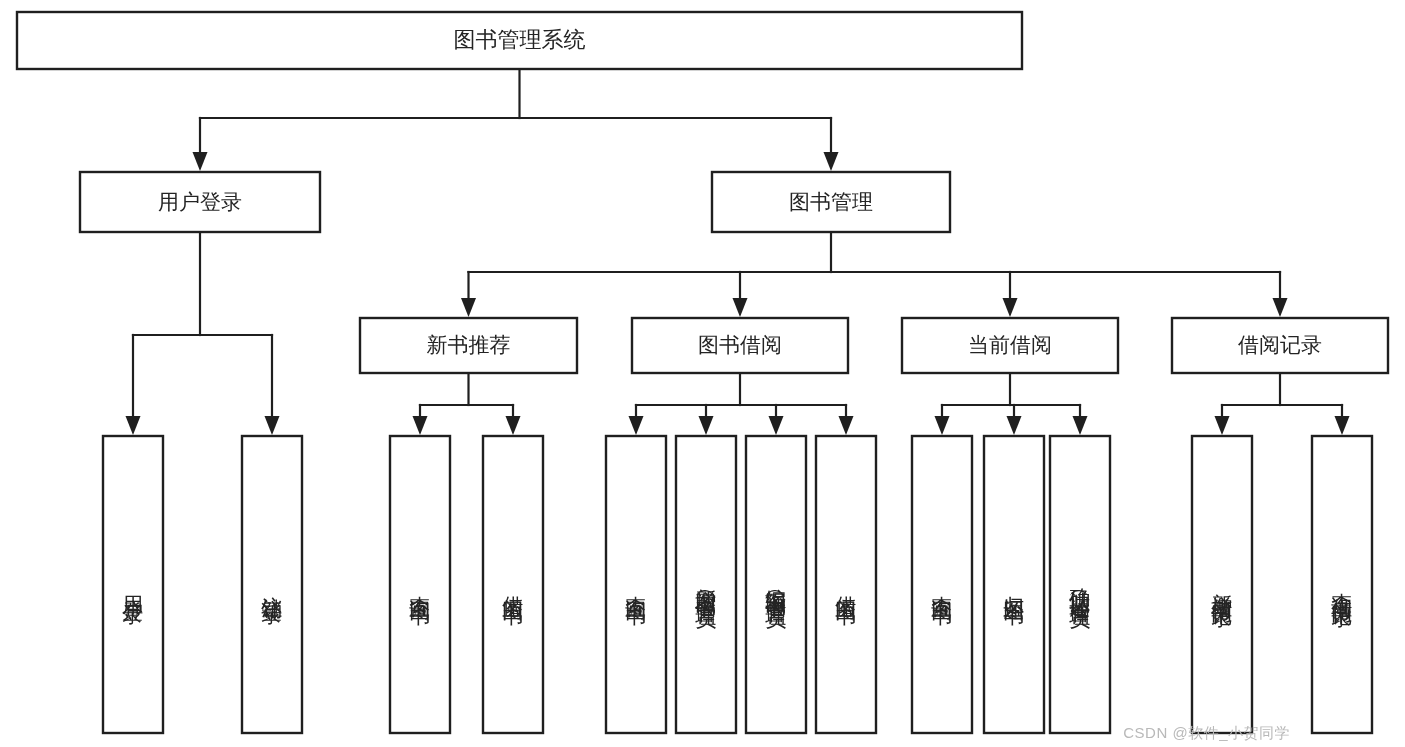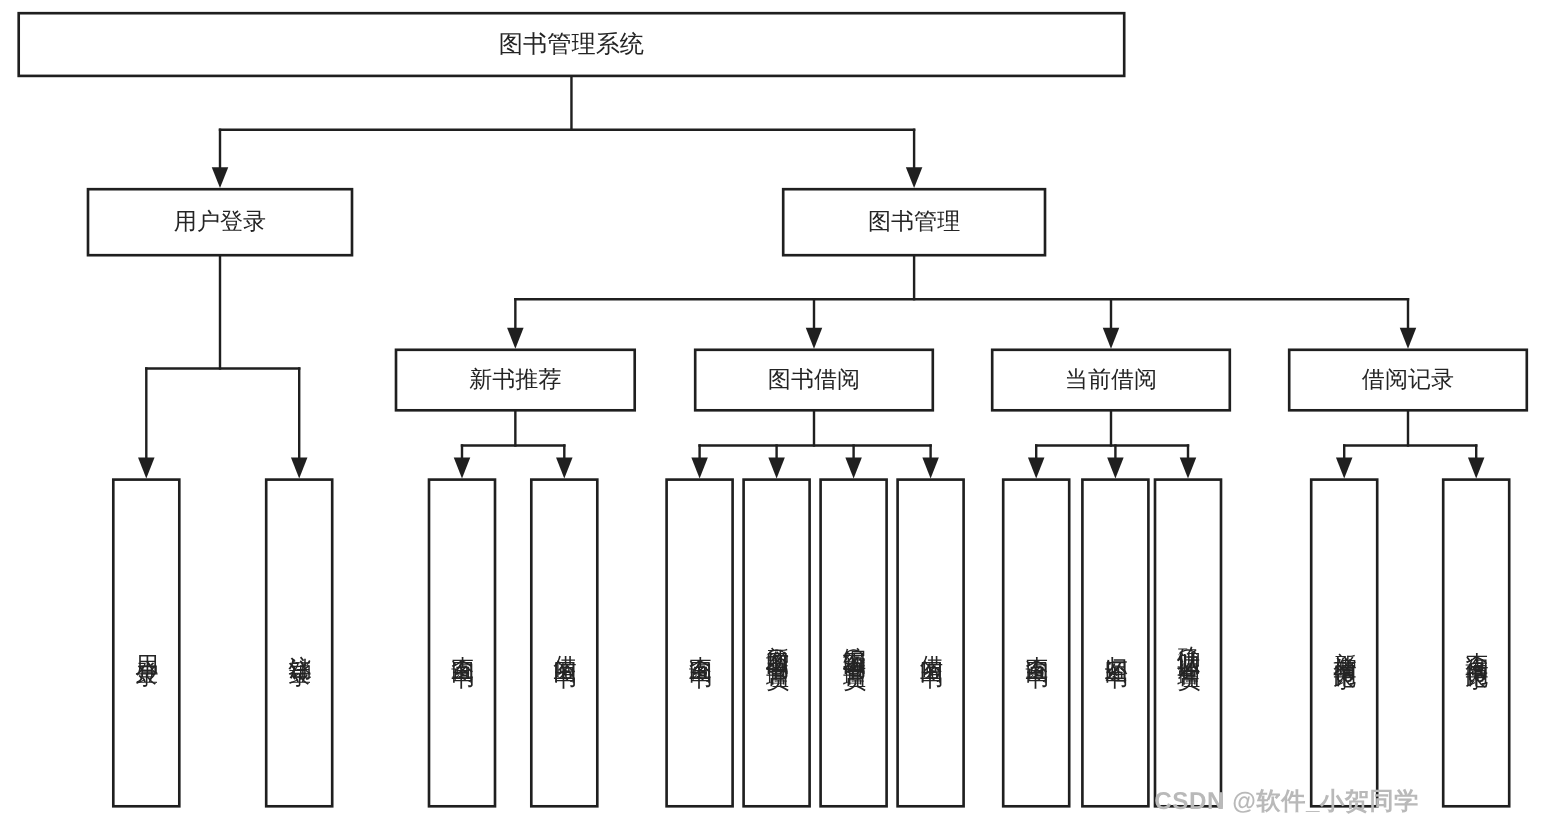--- a/index.html
+++ b/index.html
@@ -68,25 +68,24 @@
     letter-spacing: 3px;
     color: #242424;
     white-space: nowrap;
     text-align: center;
   }
   #watermark {
     position: absolute;
     right: 8px;
     bottom: 4px;
     font-family: "Liberation Sans", "DejaVu Sans", sans-serif;
-    font-size: 22px;
+    font-size: 15px;
     color: #b9b9b9;
     letter-spacing: 0.5px;
     user-select: none;
-    font-weight: bold;
   }
 </style>
 </head>
 <body>
 
 <div id="diagram-root">
 
   <svg id="tree-svg" viewBox="0 0 1405 747">
     <g id="connectors-layer">
         <path d="M 519.5 69 L 519.5 118" class="connector"></path>

